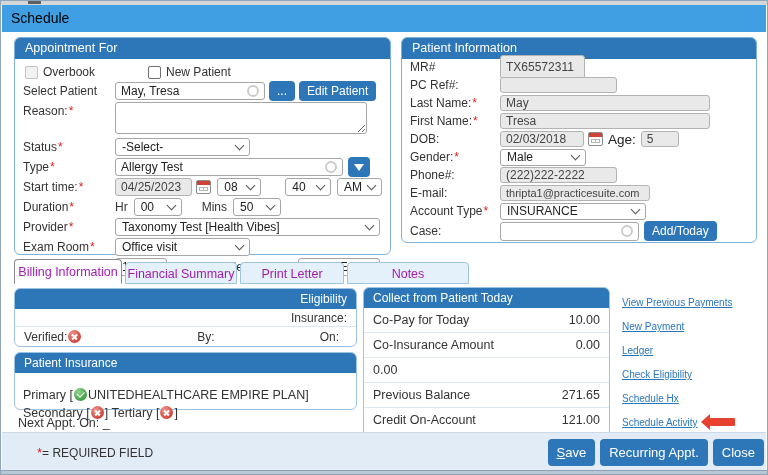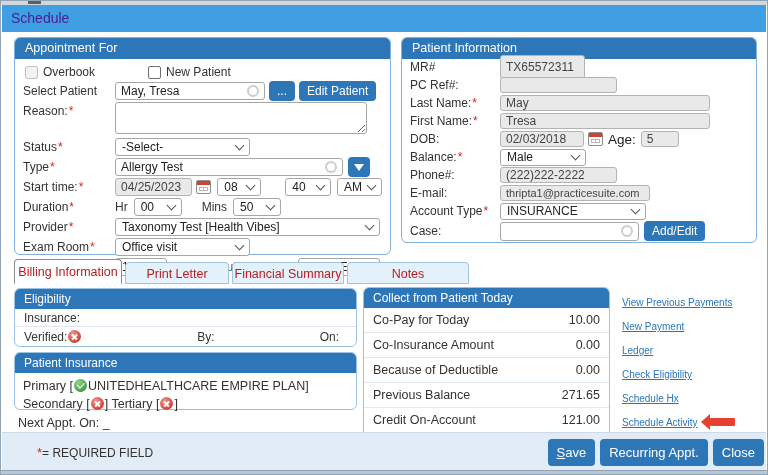--- a/index.html
+++ b/index.html
@@ -4,21 +4,21 @@
 <style>
   * { box-sizing: border-box; margin:0; padding:0; }
   html,body { width:768px; height:475px; overflow:hidden; }
   body { font-family:"Liberation Sans", sans-serif; background:#eef0f2; position:relative; }
 
   .dialog { position:absolute; inset:0; background:#fff; border:1px solid #90a6b8; }
   .top-sliver { position:absolute; top:0; left:0; right:0; height:4px; background:#d4d7da; }
   .top-sliver .mark { position:absolute; left:27px; top:0; width:13px; height:3px; background:#5a5f66; }
 
   .titlebar { position:absolute; top:4px; left:1px; right:1px; height:27px; background:#3f9fe2;
-              color:#4c1d95; font-size:14px; line-height:27px; padding-left:9px; }
+              color:#000000; font-size:14px; line-height:27px; padding-left:9px; }
 
   .panel { position:absolute; border:1px solid #7fb2dc; border-radius:6px; background:#fff; }
   .panel-hd { height:21px; line-height:21px; background:#2d77b8; color:#fff; font-size:12.5px;
               padding:0 10px; border-radius:5px 5px 0 0; }
   .appt-panel { left:13px; top:36px; width:377px; height:218px; }
   .pi-panel   { left:400px; top:36px; width:356px; height:206px; }
 
   .lrow { display:flex; align-items:center; margin:2px 8px 1px; height:18px; font-size:12px; color:#333; }
   .lrow.cbrow { margin-top:5px; height:16px; }
   .lrow .lbl { width:92px; flex-shrink:0; }
@@ -53,44 +53,44 @@
   .cal-icon::after { content:""; position:absolute; left:2px; right:2px; top:6px; bottom:2px;
               background:repeating-linear-gradient(90deg,#b9b9b9 0 1px,transparent 1px 4px),
                          repeating-linear-gradient(0deg,#b9b9b9 0 1px,transparent 1px 3px); }
 
   .ddbtn { width:22px; height:20px; background:#2d77b8; border-radius:4px; display:flex;
            align-items:center; justify-content:center; cursor:pointer; flex-shrink:0; }
   .ddbtn .tri { width:0; height:0; border-left:5px solid transparent; border-right:5px solid transparent;
                 border-top:7px solid #fff; }
 
   .tabs { position:absolute; left:13px; top:258px; display:flex; align-items:flex-end; }
-  .tab { height:22px; line-height:22px; text-align:center; font-size:12.5px; color:#b91c1c;
+  .tab { height:22px; line-height:22px; text-align:center; font-size:12.5px; color:#a21caf;
          background:#e4f1fa; border:1px solid #9fc4de; border-radius:4px 4px 0 0; margin-right:3px; cursor:pointer; }
   .tab.active { height:25px; line-height:25px; background:#fff; border-color:#8a8a8a; border-bottom-color:#fff; }
 
   .mini-panel { position:absolute; border:1px solid #9cc3e4; border-radius:6px; background:#fff; }
   .mini-hd { height:20px; line-height:20px; background:#2d77b8; color:#fff; font-size:12px;
              padding:0 9px; border-radius:5px 5px 0 0; }
-  .elig { left:13px; top:287px; width:343px; height:59px; }
+  .elig { left:13px; top:287px; width:343px; height:59px;text-align:right; }
   .pins { left:13px; top:351px; width:343px; height:58px; }
   .elig .r1 { padding:2px 9px; font-size:12px; color:#333; border-bottom:1px solid #dde6ee; height:18px; }
   .elig .r2 { padding:2px 9px; font-size:12px; color:#333; display:flex; align-items:center; height:19px; }
   .elig .r2 .mid { margin-left:115px; }
   .elig .r2 .end { margin-left:auto; padding-right:8px; }
 
   .icon-x { width:13px; height:13px; border-radius:50%; display:inline-block; vertical-align:-2px;
             background:radial-gradient(circle at 35% 30%, #f09288, #cf4437 72%); position:relative; margin:0 1px; }
   .icon-x::before, .icon-x::after { content:""; position:absolute; left:3px; top:5.6px; width:7px; height:1.7px; background:#fff; }
   .icon-x::before { transform:rotate(45deg); } .icon-x::after { transform:rotate(-45deg); }
   .icon-check { width:13px; height:13px; border-radius:50%; display:inline-block; vertical-align:-2px;
             background:radial-gradient(circle at 35% 30%, #8ed38e, #3f9e43 72%); position:relative; margin:0 1px; }
   .icon-check::before { content:""; position:absolute; left:3px; top:3.4px; width:6px; height:3.5px;
             border-left:1.7px solid #fff; border-bottom:1.7px solid #fff; transform:rotate(-45deg); }
 
-  .pins .body { padding:4px 8px; font-size:12.5px; color:#333; line-height:18px; }
+  .pins .body { padding:13px 8px; font-size:12.5px; color:#333; line-height:18px; }
 
   .collect { left:362px; top:286px; width:247px; }
   .collect .crow { display:flex; justify-content:space-between; align-items:center;
                    padding:12px 9px; height:19px; font-size:12.5px; color:#333; border-bottom:1px solid #dfe7ef; }
   .collect .crow:last-child { border-bottom:none; }
   .collect .crow.total .l { font-weight:bold; color:#222; }
 
   .links { position:absolute; left:621px; top:291px; list-style:none; }
   .links li { margin-bottom:10px; height:14px; }
   .links a { color:#2a76bd; font-size:10px; text-decoration:underline; cursor:pointer; white-space:nowrap; }
@@ -261,21 +261,21 @@
       <div class="inp ro" style="width:84px;height:16px">
           <span>02/03/2018</span>
         </div>
       <span class="cal-icon" style="margin-left:4px"></span>
       <span style="margin-left:5px;font-size:13.5px;color:#222">Age:</span>
       <div class="inp ro" style="width:38px;height:16px;margin-left:5px">
           <span>5</span>
         </div>
     </div>
     <div class="rrow">
-      <span class="lbl"><span>Balance:</span><span class="req">*</span></span>
+      <span class="lbl"><span>Gender:</span><span class="req">*</span></span>
       <div class="sel ro" style="width:86px;height:17px">
           <span class="val">Male</span>
           <span class="chev"></span>
         </div>
     </div>
     <div class="rrow">
       <span class="lbl">Phone#:</span>
       <div class="inp ro" style="width:117px;height:16px">
           <span>(222)222-2222</span>
         </div>
@@ -292,28 +292,28 @@
           <span class="val">INSURANCE</span>
           <span class="chev"></span>
         </div>
     </div>
     <div class="rrow" style="height:20px">
       <span class="lbl">Case:</span>
       <div class="inp" style="width:139px;height:19px">
         <span></span>
         <span class="circ"></span>
       </div>
-      <button class="btn" style="margin-left:5px;height:20px">Add/Edit</button>
+      <button class="btn" style="margin-left:5px;height:20px">Add/Today</button>
     </div>
   </div>
 
   <div class="tabs">
     <div class="tab active" style="width:108px">Billing Information</div>
+    <div class="tab" style="width:112px">Financial Summary</div>
     <div class="tab" style="width:104px">Print Letter</div>
-    <div class="tab" style="width:112px">Financial Summary</div>
     <div class="tab" style="width:122px">Notes</div>
   </div>
 
   <div class="mini-panel elig">
     <div class="mini-hd">Eligibility</div>
     <div class="r1">Insurance:</div>
     <div class="r2">
       <span>Verified:</span>
       <span class="icon-x"></span>
       <span class="mid">By:</span>
@@ -332,21 +332,20 @@
     <div class="mini-hd">Collect from Patient Today</div>
     <div class="crow">
         <span class="l">Co-Pay for Today</span>
         <span class="v">10.00</span>
       </div>
     <div class="crow">
         <span class="l">Co-Insurance Amount</span>
         <span class="v">0.00</span>
       </div>
     <div class="crow">
-        <span class="l">Because of Deductible</span>
         <span class="v">0.00</span>
       </div>
     <div class="crow">
         <span class="l">Previous Balance</span>
         <span class="v">271.65</span>
       </div>
     <div class="crow">
         <span class="l">Credit On-Account</span>
         <span class="v">121.00</span>
       </div>

